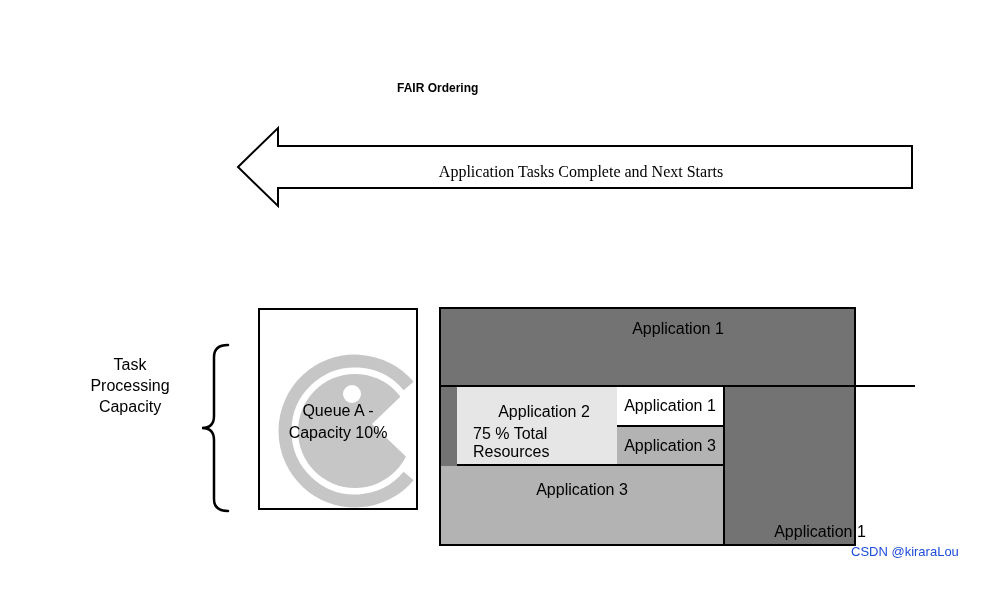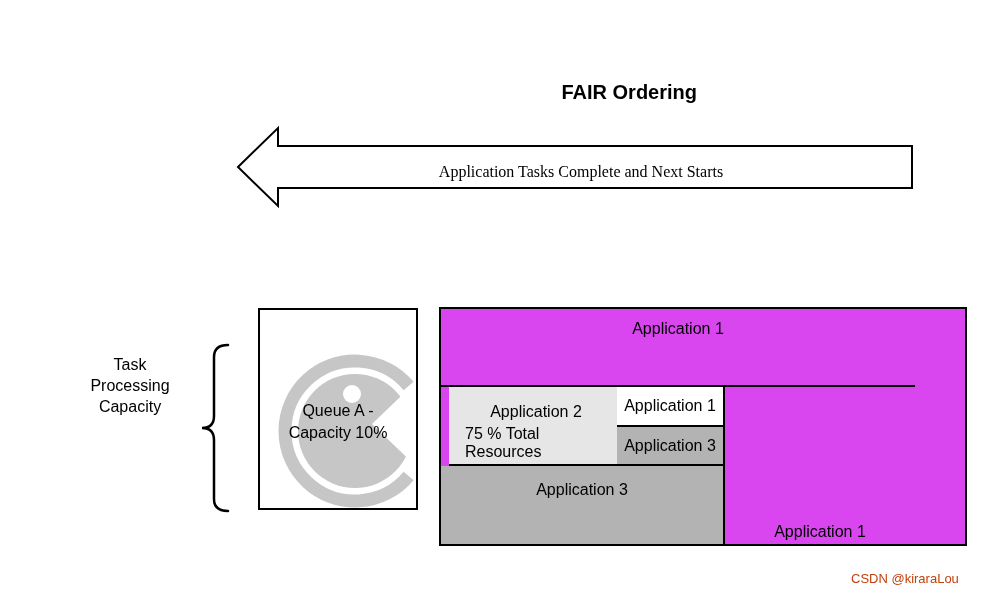--- a/index.html
+++ b/index.html
@@ -4,56 +4,56 @@
 <style>
   html,body{margin:0;padding:0;}
   body{
     width:983px;height:594px;position:relative;overflow:hidden;
     background:#ffffff;color:#000;
     font-family:"Liberation Sans", sans-serif;
   }
   .abs{position:absolute;}
   .pre{white-space:pre-line;}
 
-  #title{left:397px;top:81px;width:300px;font-size:20px;font-weight:bold;text-align:right;}
+  #title{left:397px;top:81px;width:300px;font-size:12px;font-weight:bold;text-align:left;}
 
   #arrow-svg{left:228px;top:120px;}
   #arrow-label{left:281px;top:163px;width:600px;font-size:16px;text-align:center;font-family:Liberation Serif, serif;}
 
   #left-note{left:50px;top:311px;width:160px;font-size:16px;line-height:21px;text-align:center;margin-top:43px;}
   #left-note .detail{margin-top:24px;}
 
   #brace-svg{left:198px;top:342px;}
 
   #queue-box{
     left:258px;top:308px;width:160px;height:202px;
     border:2px solid #000;box-sizing:border-box;background:#fff;
   }
   #queue-box svg{position:absolute;left:0;top:0;}
   #queue-label{
     position:absolute;left:0;right:0;top:90px;
     font-size:16px;line-height:22px;text-align:center;white-space:pre-line;
   }
 
   #fair-box{
-    left:439px;top:307px;width:528px;height:239px;
-    border:2px solid #000;box-sizing:border-box;background:#d946ef;
+    left:439px;top:307px;width:417px;height:239px;
+    border:2px solid #000;box-sizing:border-box;background:#737373;
   }
   #fair-box .cell{position:absolute;box-sizing:border-box;font-size:16px;}
   .twoline{display:flex;flex-direction:column;justify-content:space-between;align-items:center;}
   .oneline{display:flex;align-items:center;justify-content:center;}
 
   #cell-header{left:0;top:0;width:474px;height:78px;border-bottom:2px solid #000;padding:11px 0 4px;}
-  #cell-app2{left:8px;top:78px;width:176px;height:79px;border-right:2px solid #000;border-bottom:2px solid #000;padding:16px 16px 3px;}
+  #cell-app2{left:16px;top:78px;width:176px;height:79px;border-right:2px solid #000;border-bottom:2px solid #000;padding:16px 16px 3px;}
   #cell-app1-waiting{left:176px;top:78px;width:108px;height:40px;border-right:2px solid #000;border-bottom:2px solid #000;}
   #cell-app3-waiting{left:176px;top:118px;width:108px;height:39px;border-right:2px solid #000;border-bottom:2px solid #000;}
   #cell-app3{left:0;top:157px;width:284px;height:78px;border-right:2px solid #000;padding:15px 0 2px;}
   #cell-app1-running{left:284px;top:78px;width:190px;height:157px;display:flex;align-items:flex-end;justify-content:center;padding-bottom:3px;}
 
-  #watermark{left:851px;top:571px;font-size:13px;color:#c2410c;}
+  #watermark{left:851px;top:544px;font-size:13px;color:#1d4ed8;}
 </style>
 </head>
 <body>
 
 <div class="abs" id="title">FAIR Ordering</div>
 
 <svg class="abs" id="arrow-svg" width="692" height="94" viewBox="0 0 692 94">
   <polygon points="10,47 50,8 50,26 684,26 684,68 50,68 50,86" fill="#ffffff" stroke="#000000" stroke-width="2" stroke-linejoin="miter"></polygon>
 </svg>
 <div class="abs" id="arrow-label">Application Tasks Complete and Next Starts</div>

